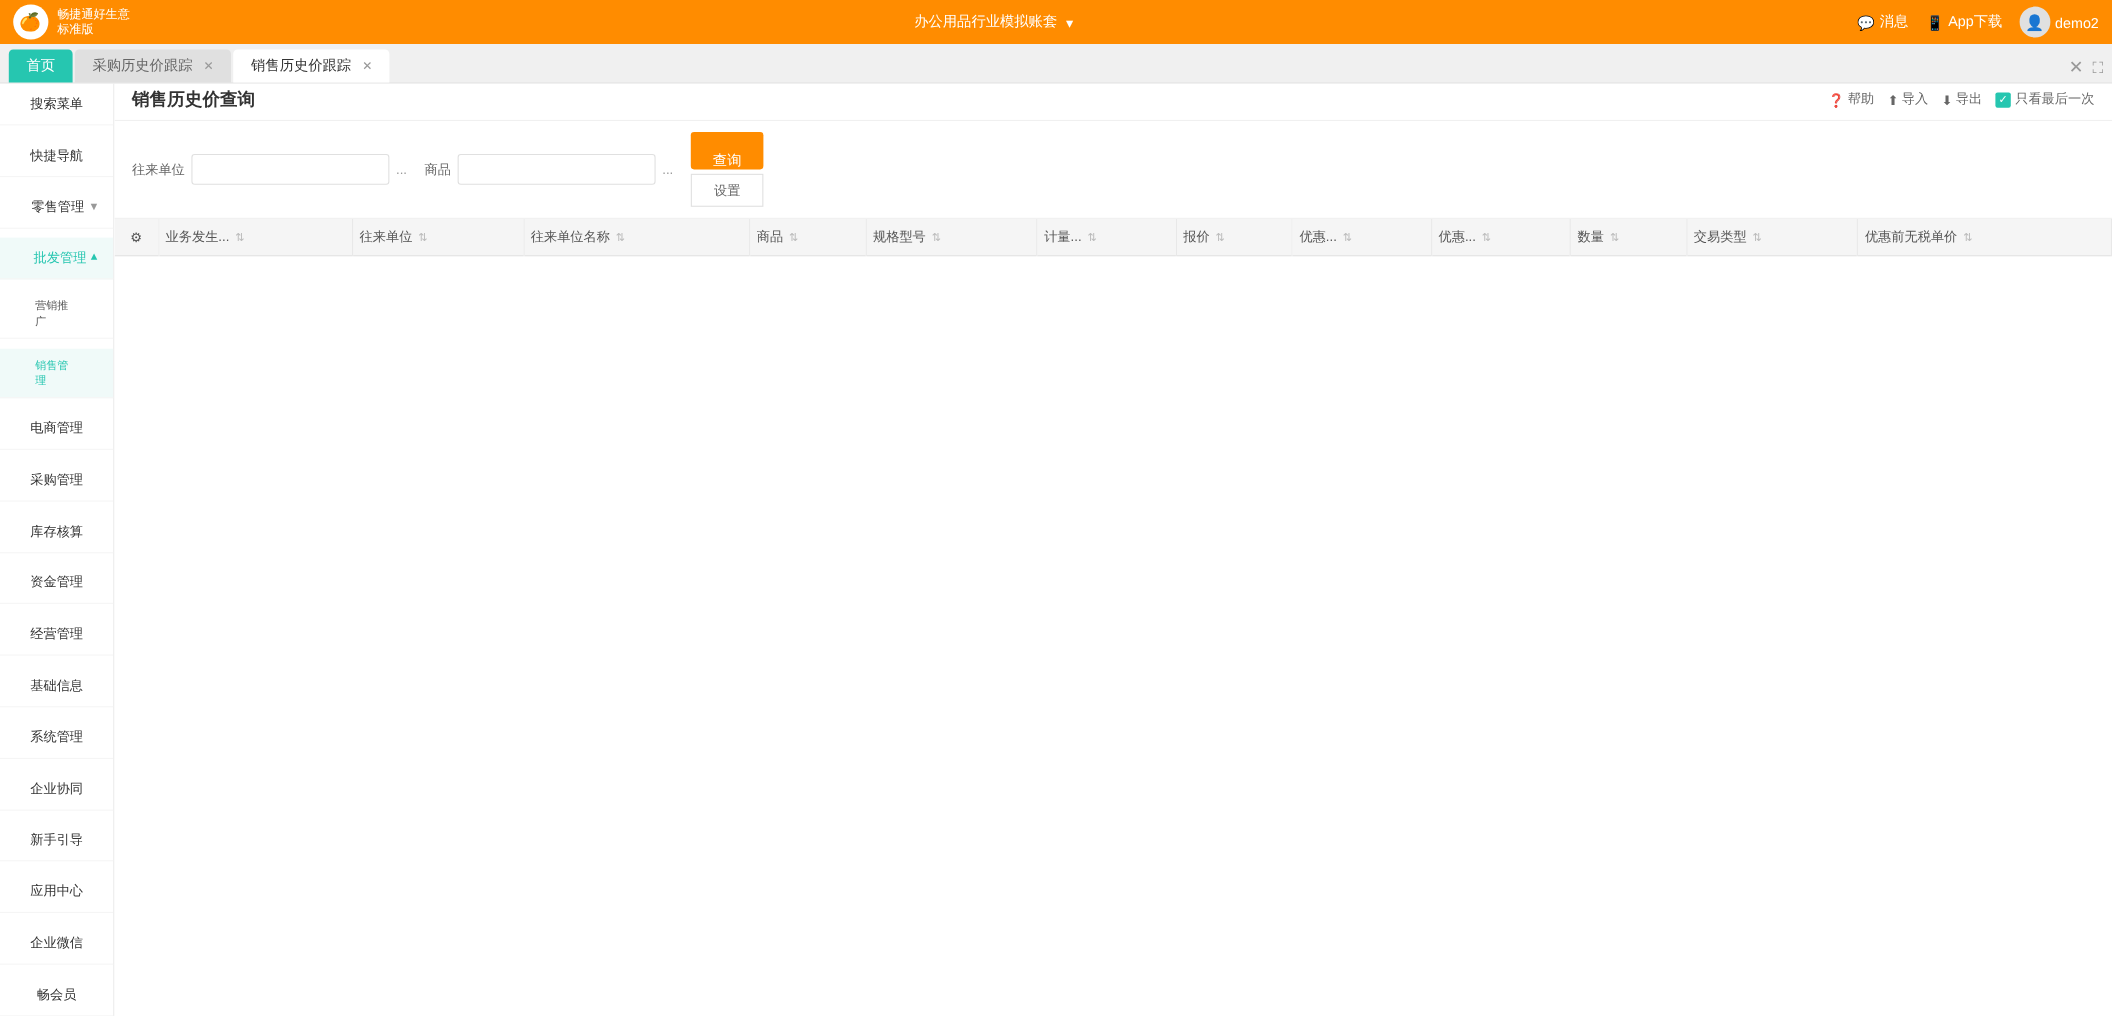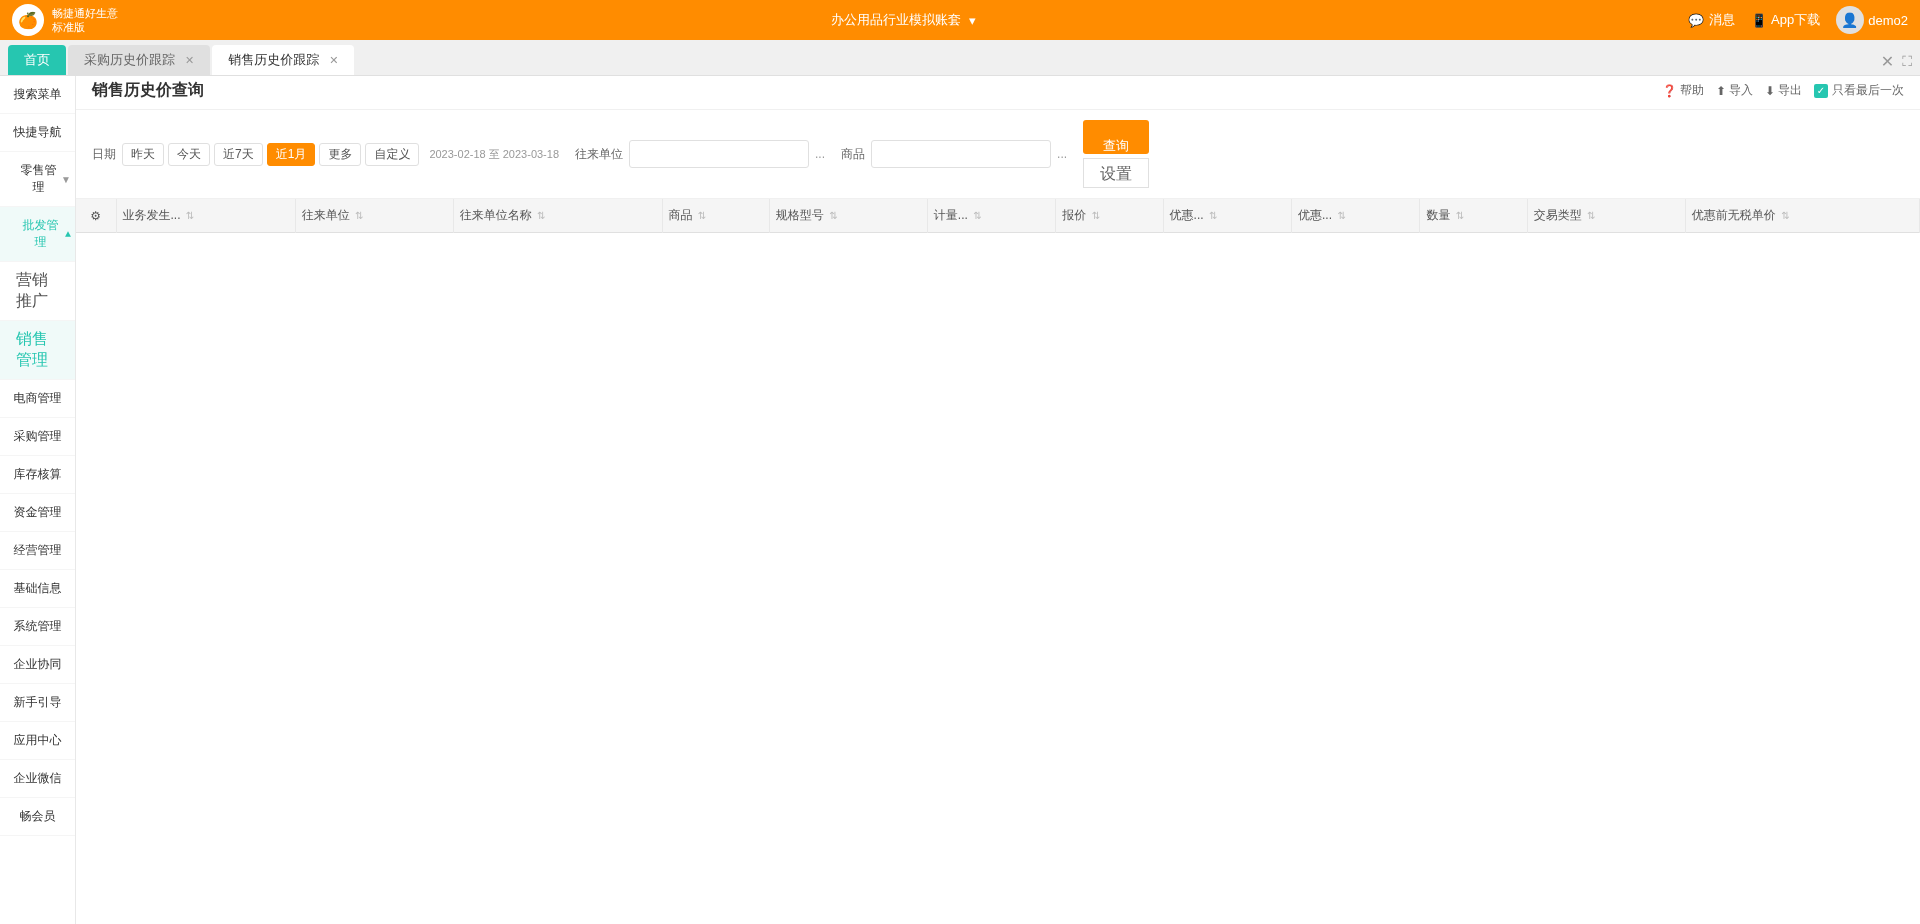--- a/index.html
+++ b/index.html
@@ -113,48 +113,49 @@
     }
 
     
     .main-layout {
       display: flex;
       height: calc(924px - 40px - 36px);
     }
 
     
     .sidebar {
-      width: 76px;
+      width: 104px;
       background: white;
       border-right: 1px solid #e8e8e8;
       display: flex;
       flex-direction: column;
       overflow-y: auto;
+      justify-content: space-between;
     }
     .sidebar-item {
       padding: 10px 4px;
       text-align: center;
       cursor: pointer;
       font-size: 12px;
       color: #333;
       border-bottom: 1px solid #f5f5f5;
       display: flex;
       align-items: center;
       justify-content: center;
       flex-direction: row;
       gap: 2px;
     }
     .sidebar-item.has-arrow {
       justify-content: center;
       padding-left: 20px;
     }
     .sidebar-arrow { font-size: 10px; color: #999; margin-left: 2px; }
     .sidebar-sub-item {
-      padding: 8px 16px;
-      font-size: 16px;
+      padding: 8px 32px;
+      font-size: 10px;
       color: #555;
       cursor: pointer;
       border-bottom: 1px solid #f5f5f5;
     }
     .sidebar-sub-item.active { color: #26c6b0; background: #f0faf9; }
 
     
     .content-area {
       flex: 1;
       background: white;
@@ -278,21 +279,21 @@
       font-size: 13px;
       height: 30px;
     }
     .settings-btn {
       padding: 5px 12px;
       background: white;
       color: #666;
       border: 1px solid #e0e0e0;
       border-radius: 0;
       cursor: pointer;
-      font-size: 16px;
+      font-size: 12px;
       height: 30px;
     }
     .btn-group-vertical {
       display: flex;
       flex-direction: column;
       gap: 4px;
     }
 
     
     .table-container {
@@ -472,32 +473,20 @@
           <span>导出</span>
         </div>
         <div class="only-last-checkbox">
           <div class="checkbox-checked">✓</div>
           <span>只看最后一次</span>
         </div>
       </div>
     </div>
 
     <div class="filter-bar">
-      <div class="filter-group">
-        <span class="filter-label">日期</span>
-        <div class="date-options">
-          <button class="date-btn">昨天</button>
-          <button class="date-btn">今天</button>
-          <button class="date-btn">近7天</button>
-          <button class="date-btn active">近1月</button>
-          <button class="date-btn">更多</button>
-          <button class="date-btn">自定义</button>
-        </div>
-        <span class="date-range-text">2023-02-18 至 2023-03-18</span>
-      </div>
 
       <div class="filter-input-group">
         <span class="filter-label">往来单位</span>
         <input class="filter-input" type="text" style="">
         <span class="filter-dots">...</span>
       </div>
 
       <div class="filter-input-group">
         <span class="filter-label">商品</span>
         <input class="filter-input" type="text" style="">

